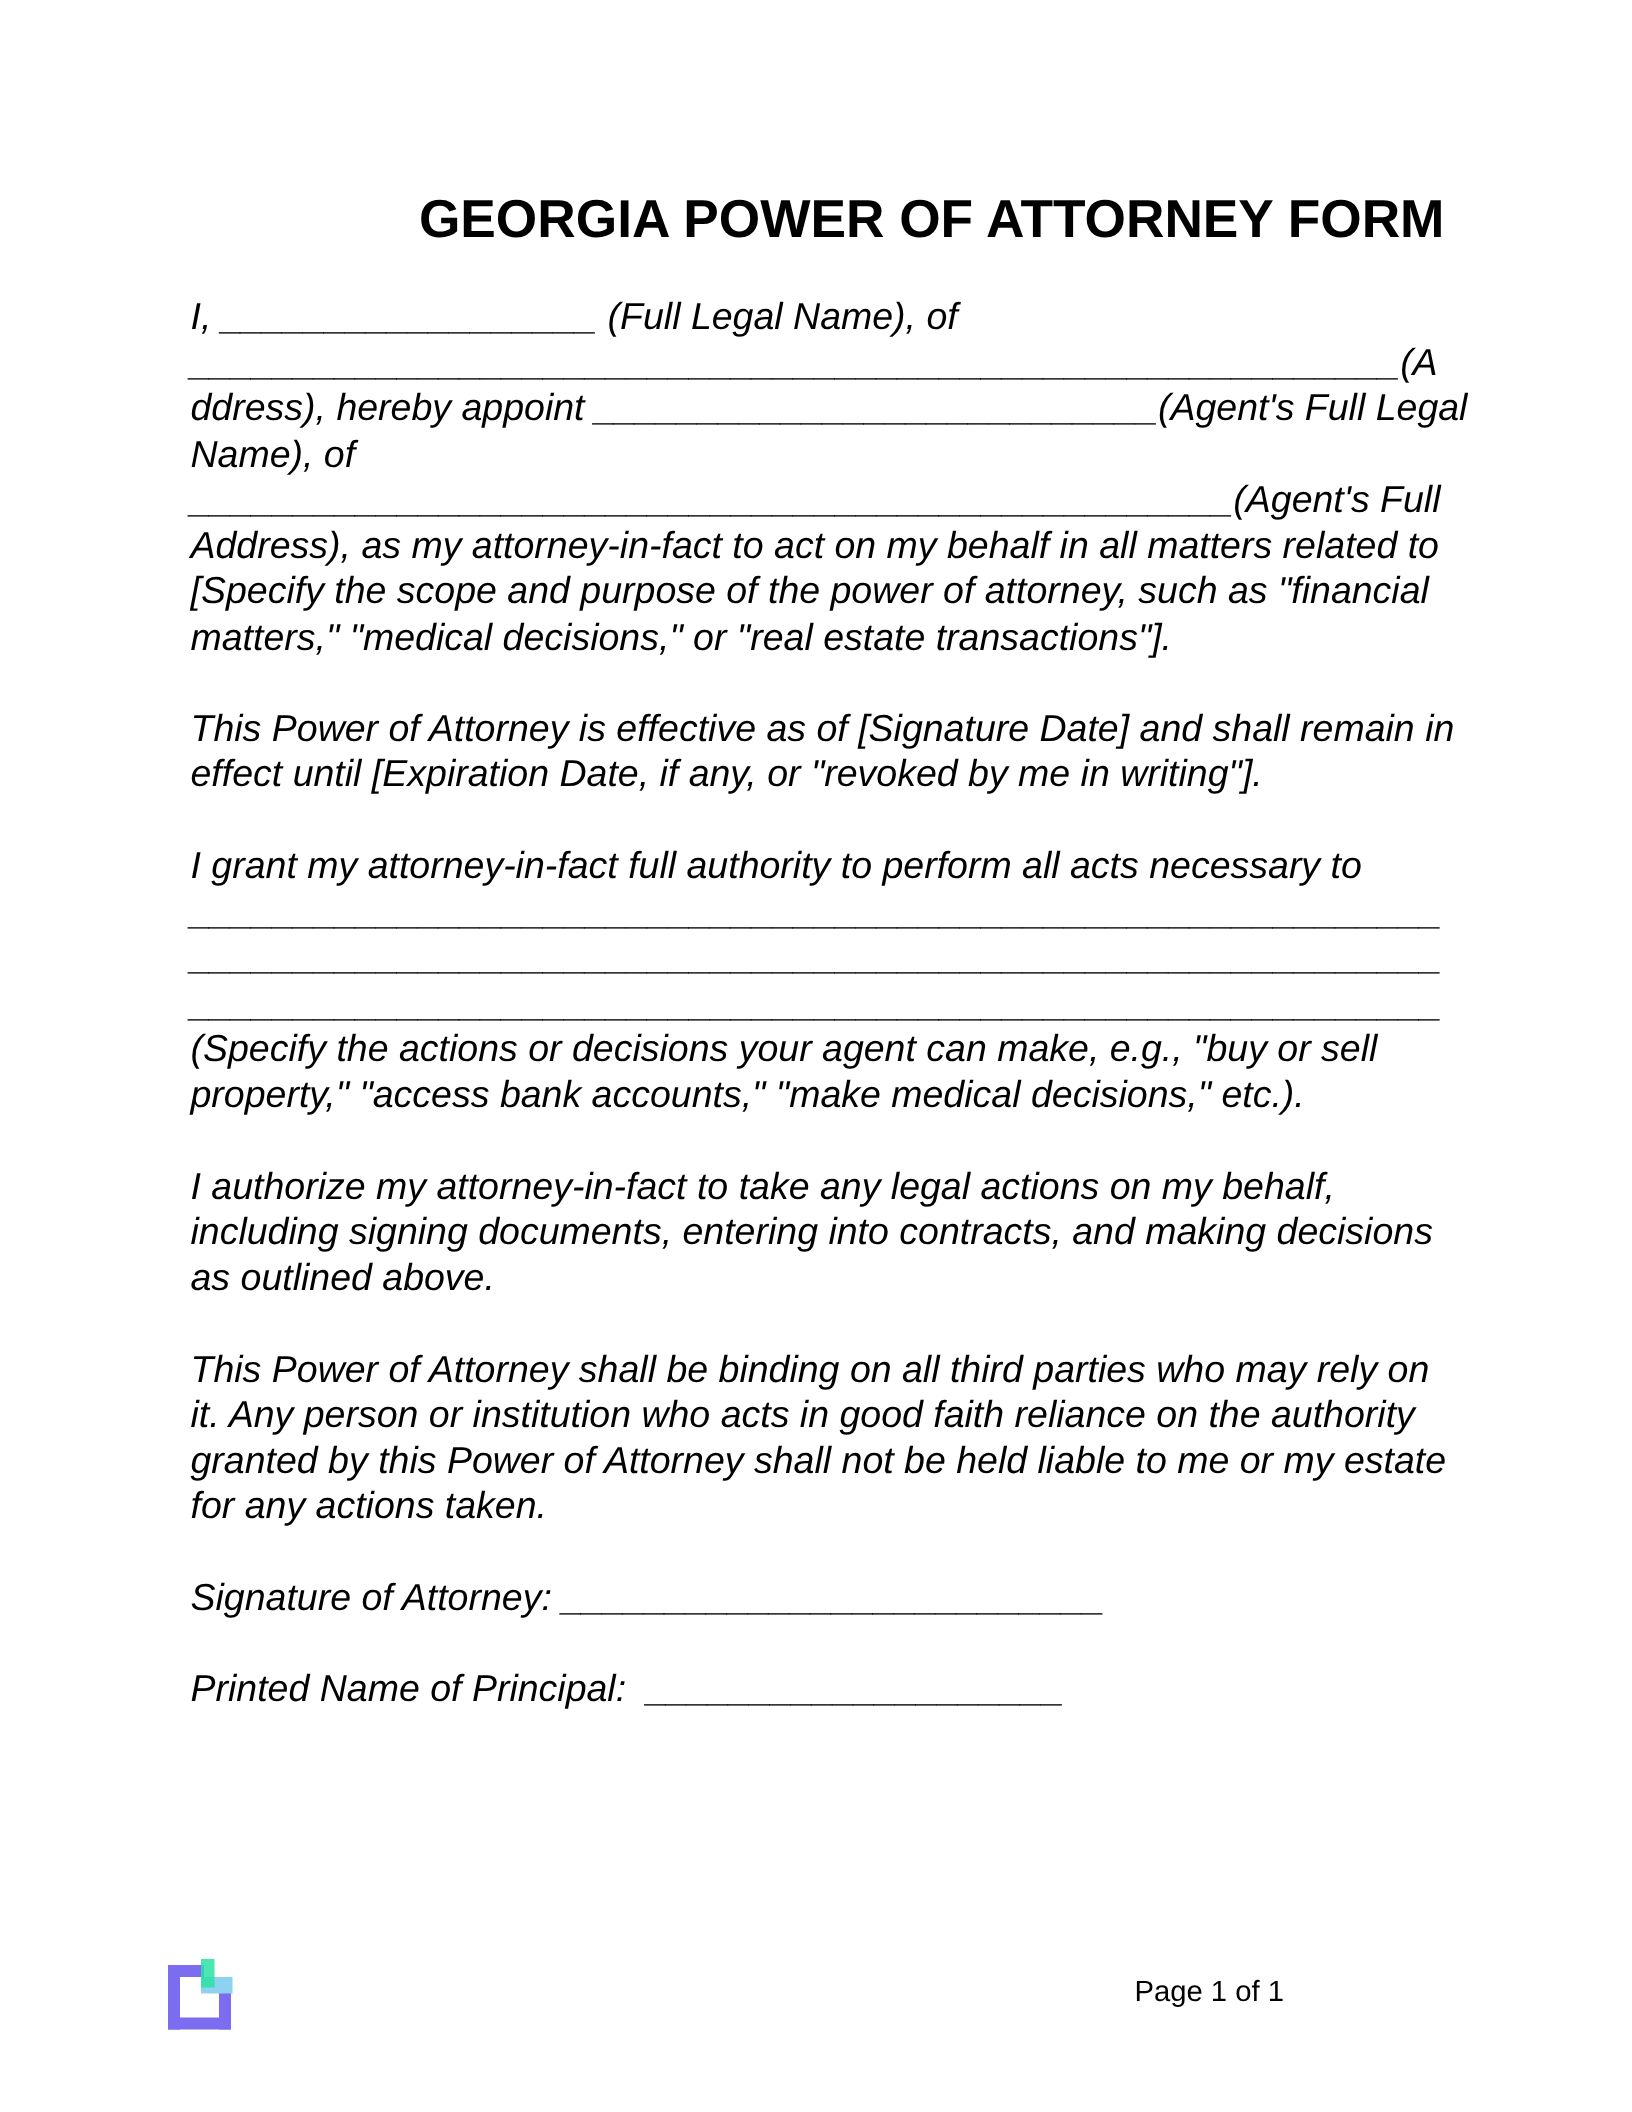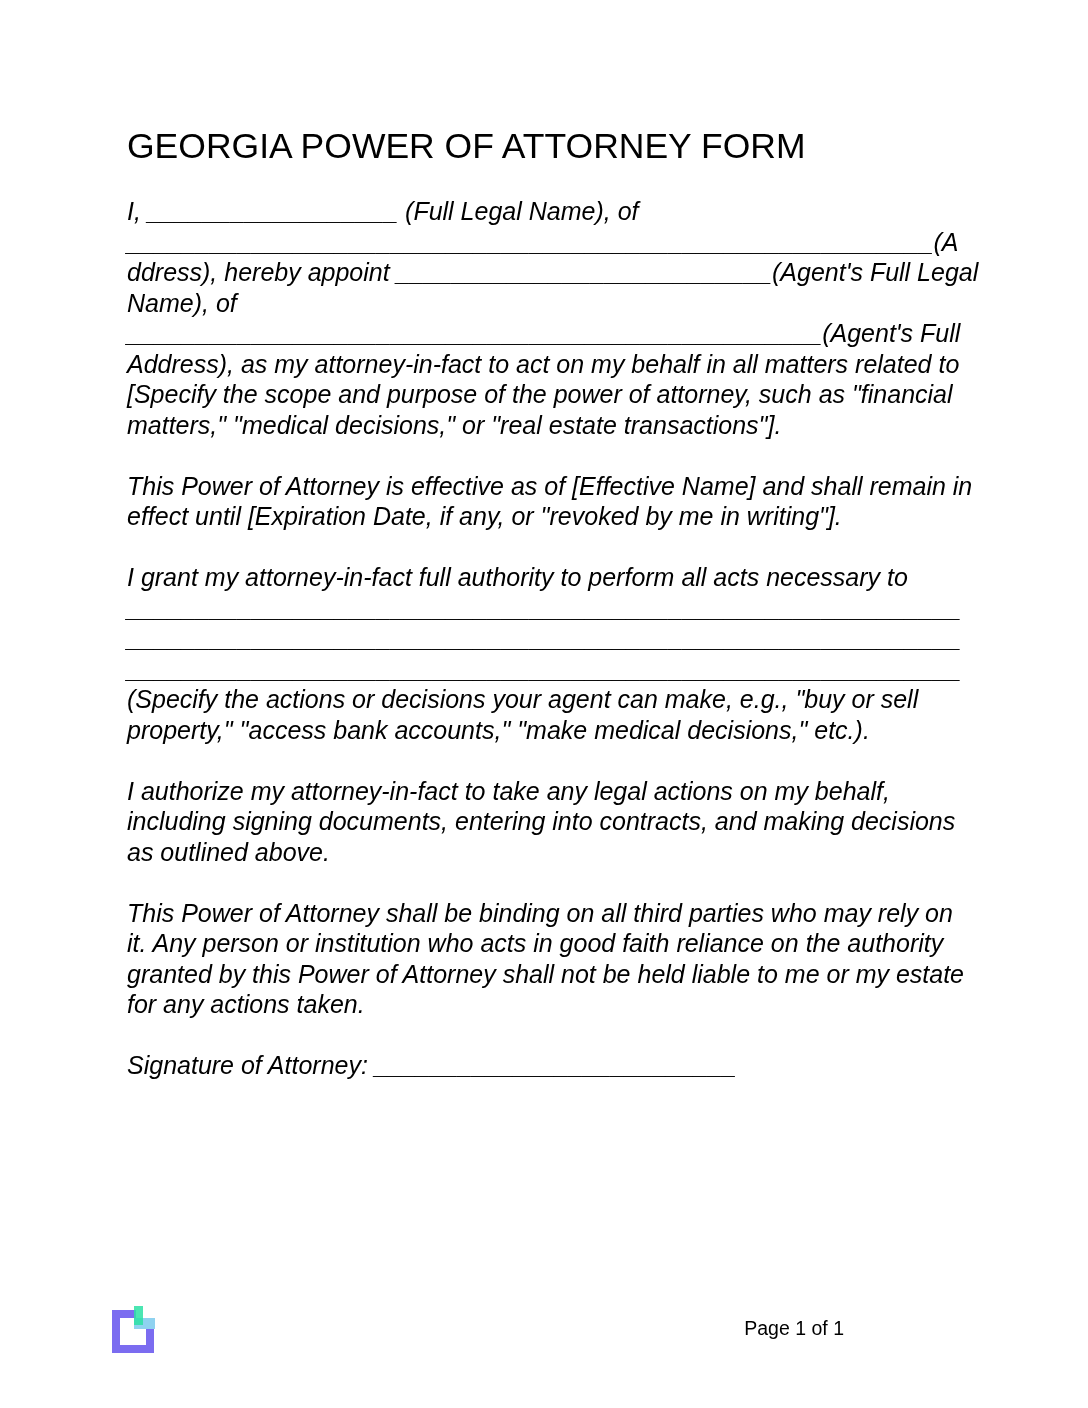--- a/index.html
+++ b/index.html
@@ -17,39 +17,40 @@
     overflow: hidden;
   }
   .content {
     position: absolute;
     left: 127px;
     top: 0;
     width: 836px;
   }
   .doc-title {
     margin: 126px 0 29px 0;
-    text-align: left;
-    font-weight: normal;
+    text-align: right;
+    font-weight: bold;
     font-size: 35.5px;
     line-height: 41px;
     white-space: pre;
   }
   .para {
     margin: 0 0 30.5px 0;
     font-size: 25px;
     line-height: 30.5px;
     white-space: pre;
     font-style: italic;
   }
   .footer {
     position: absolute;
     left: 0;
     top: 1296px;
     width: 952px;
     height: 80px;
+    padding-left: 12px;
   }
   .logo {
     position: absolute;
     left: 110px;
     top: 8px;
   }
   .page-num {
     position: absolute;
     right: 108px;
     top: 20px;
@@ -66,36 +67,37 @@
     <div class="doc-title">GEORGIA POWER OF ATTORNEY FORM</div>
 
     <div class="para">I, __________________ (Full Legal Name), of
 __________________________________________________________(A
 ddress), hereby appoint ___________________________(Agent's Full Legal
 Name), of
 __________________________________________________(Agent's Full
 Address), as my attorney-in-fact to act on my behalf in all matters related to
 [Specify the scope and purpose of the power of attorney, such as "financial
 matters," "medical decisions," or "real estate transactions"].</div>
-    <div class="para">This Power of Attorney is effective as of [Effective Name] and shall remain in
+    <div class="para">This Power of Attorney is effective as of [Signature Date] and shall remain in
 effect until [Expiration Date, if any, or "revoked by me in writing"].</div>
     <div class="para">I grant my attorney-in-fact full authority to perform all acts necessary to
 ____________________________________________________________
 ____________________________________________________________
 ____________________________________________________________
 (Specify the actions or decisions your agent can make, e.g., "buy or sell
 property," "access bank accounts," "make medical decisions," etc.).</div>
     <div class="para">I authorize my attorney-in-fact to take any legal actions on my behalf,
 including signing documents, entering into contracts, and making decisions
 as outlined above.</div>
     <div class="para">This Power of Attorney shall be binding on all third parties who may rely on
 it. Any person or institution who acts in good faith reliance on the authority
 granted by this Power of Attorney shall not be held liable to me or my estate
 for any actions taken.</div>
     <div class="para">Signature of Attorney: __________________________</div>
+    <div class="para">Printed Name of Principal:  ____________________</div>
   </div>
 
   <div class="footer">
     <svg class="logo" width="52" height="58" viewBox="0 0 52 58" xmlns="http://www.w3.org/2000/svg">
       <g>
         <rect x="2" y="6" width="24" height="8" fill="#7b6cf0"></rect>
         <rect x="2" y="6" width="8" height="43" fill="#7b6cf0"></rect>
         <rect x="2" y="41" width="42" height="8" fill="#7b6cf0"></rect>
         <rect x="36" y="20" width="8" height="29" fill="#7b6cf0"></rect>
       </g>

